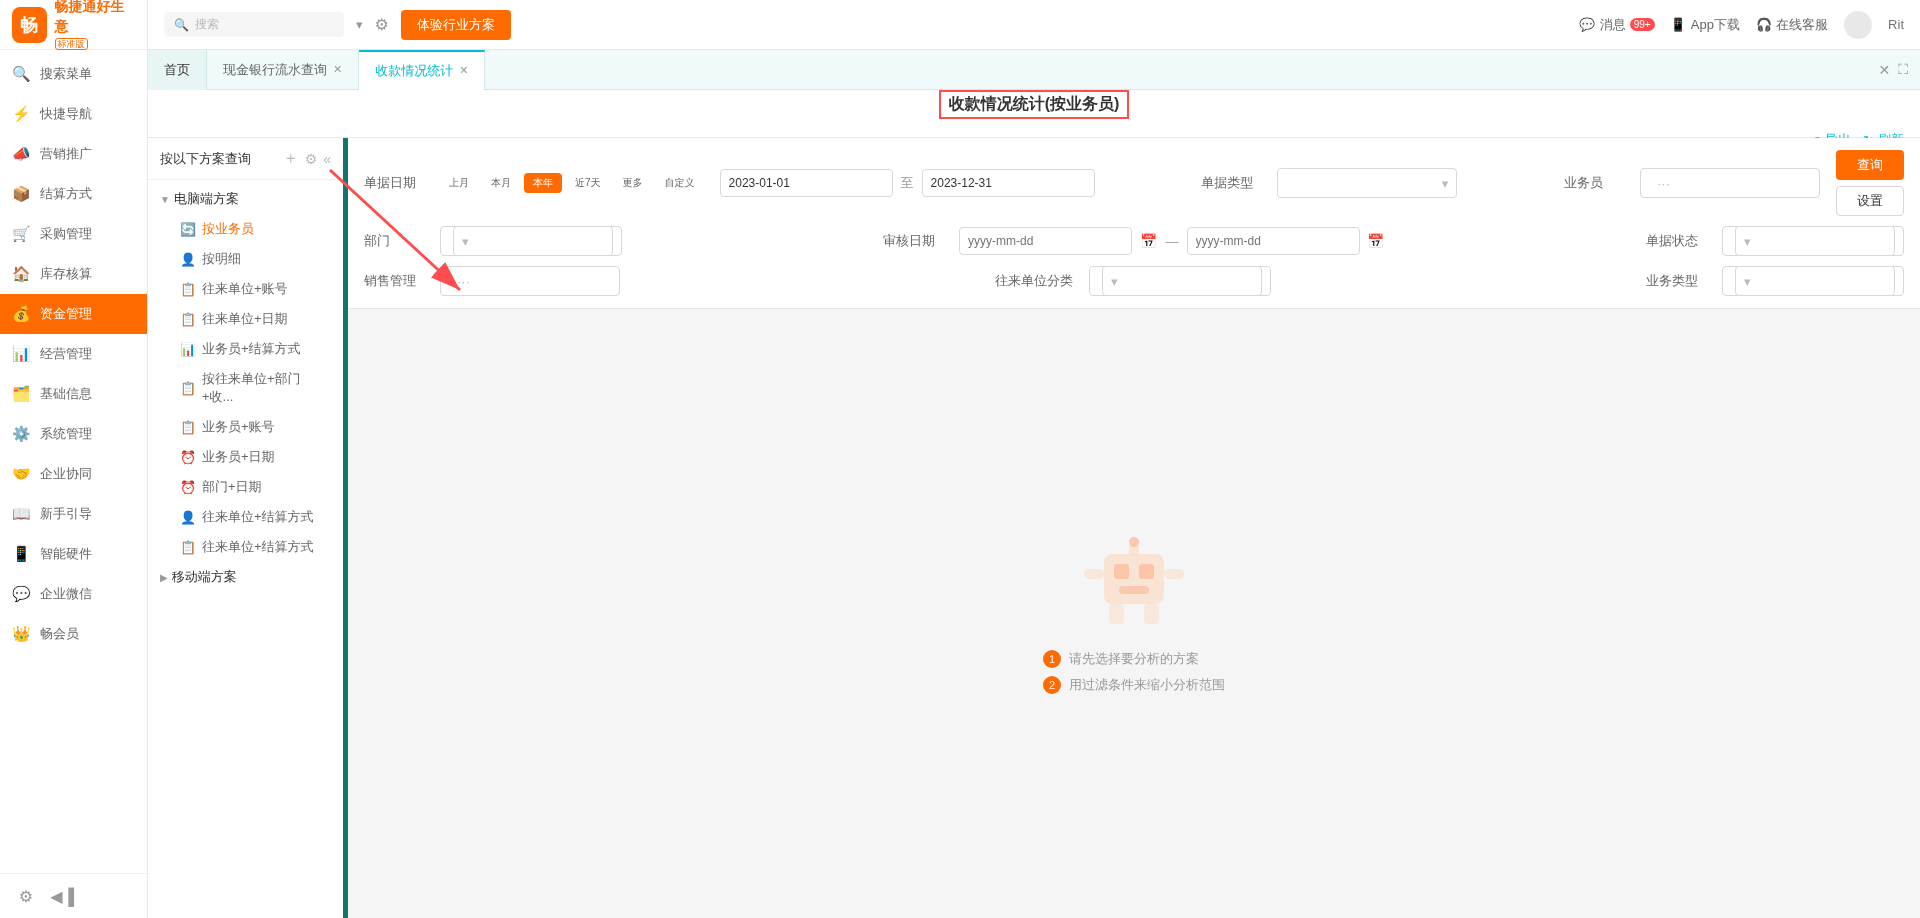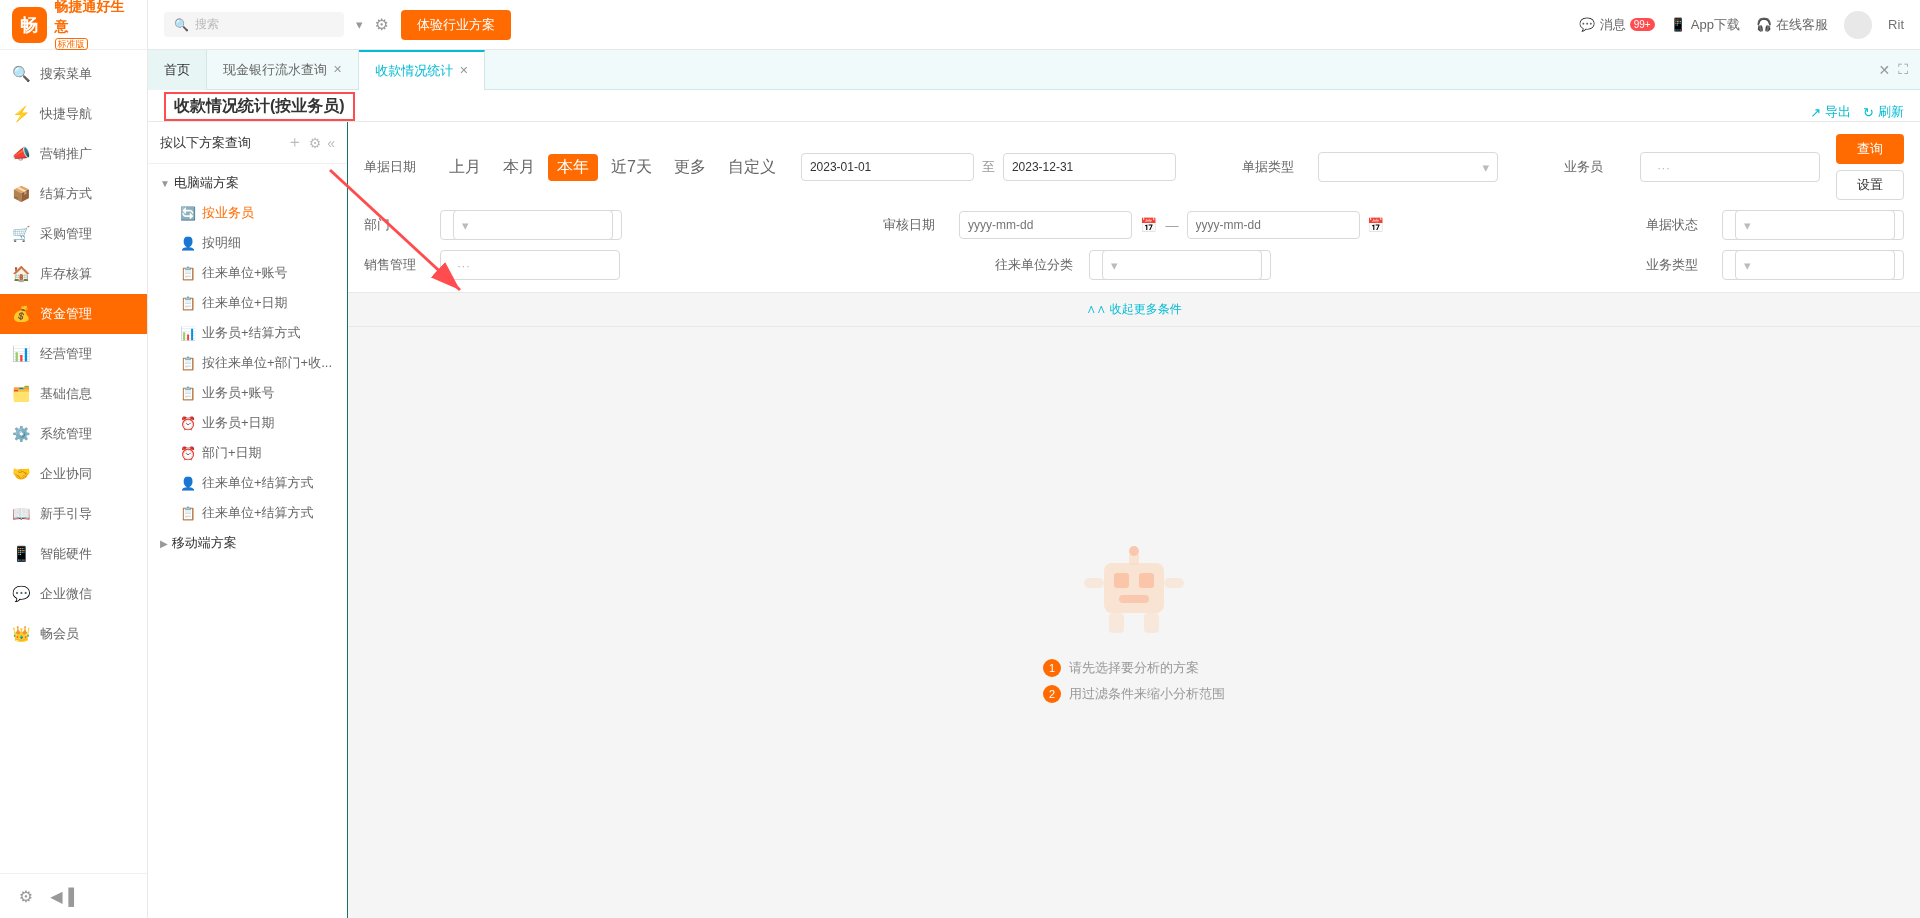--- a/index.html
+++ b/index.html
@@ -34,50 +34,50 @@
 
     
     .tabs { height: 40px; background: #f0fafa; border-bottom: 1px solid #d0e8e8; display: flex; align-items: center; padding: 0 0; }
     .tab { height: 40px; display: flex; align-items: center; padding: 0 16px; cursor: pointer; font-size: 13px; color: #666; border-right: 1px solid #d0e8e8; gap: 6px; }
     .tab.home { color: #333; background: #e8f5f5; }
     .tab.active { background: #fff; color: #00bcd4; border-top: 2px solid #00bcd4; }
     .tab .close-btn { font-size: 11px; color: #999; cursor: pointer; }
     .tab-window-btn { color: #999; cursor: pointer; font-size: 14px; }
 
     
-    .page-header { height: 32px; background: #fff; border-bottom: 1px solid #e8e8e8; display: flex; align-items: flex-end; padding: 0 16px; gap: 12px; }
+    .page-header { height: 48px; background: #fff; border-bottom: 1px solid #e8e8e8; display: flex; align-items: center; padding: 0 16px; gap: 12px; flex-direction: column; }
     .page-title { font-size: 16px; font-weight: bold; color: #333; border: 2px solid #ff4d4f; padding: 2px 8px; }
     .page-header-actions { margin-left: auto; display: flex; align-items: center; gap: 12px; }
     .action-btn { display: flex; align-items: center; gap: 4px; color: #00bcd4; cursor: pointer; font-size: 13px; }
 
     
     .content { flex: 1; display: flex; overflow: hidden; }
 
     
-    .left-panel { width: 200px; background: #fff; border-right: 1px solid #0f766e; flex-shrink: 0; overflow-y: auto; }
+    .left-panel { width: 200px; background: #fff; border-right: 5px solid #0f766e; flex-shrink: 0; overflow-y: auto; }
     .left-panel-header { padding: 10px 12px; display: flex; align-items: center; justify-content: space-between; border-bottom: 1px solid #f0f0f0; }
     .left-panel-actions { display: flex; gap: 6px; align-items: center; color: #999; cursor: pointer; }
     .tree-section { padding: 4px 0; }
     .tree-group-header { padding: 6px 12px; display: flex; align-items: center; gap: 4px; color: #333; font-size: 13px; cursor: pointer; }
     .tree-group-header .arrow { color: #999; font-size: 10px; }
     .tree-item { padding: 6px 12px 6px 32px; display: flex; align-items: center; gap: 6px; font-size: 13px; color: #666; cursor: pointer; }
     .tree-item.active { color: #ff6b00; }
     .tree-item .t-icon { width: 16px; height: 16px; display: flex; align-items: center; justify-content: center; font-size: 13px; }
 
     
     .right-panel { flex: 1; display: flex; flex-direction: column; background: #f5f5f5; overflow: hidden; }
 
     
     .filter-area { background: #fff; padding: 12px 16px; border-bottom: 1px solid #e8e8e8; }
     .filter-row { display: flex; align-items: center; gap: 16px; margin-bottom: 10px; flex-wrap: wrap; }
     .filter-row:last-child { margin-bottom: 0; }
     .filter-label { font-size: 13px; color: #666; white-space: nowrap; min-width: 60px; }
     .date-range { display: flex; align-items: center; gap: 8px; }
     .date-tabs { display: flex; gap: 4px; }
-    .date-tab { padding: 2px 8px; border-radius: 4px; font-size: 16px; color: #666; cursor: pointer; border: 1px solid transparent; }
+    .date-tab { padding: 2px 8px; border-radius: 4px; font-size: 10px; color: #666; cursor: pointer; border: 1px solid transparent; }
     .date-tab.active { background: #ff6b00; color: white; }
     .date-input { border: 1px solid #d9d9d9; border-radius: 4px; padding: 4px 8px; font-size: 12px; color: #333; height: 28px; min-width: 100px; }
     .filter-select { display: flex; align-items: center; border: 1px solid #d9d9d9; border-radius: 4px; padding: 4px 8px; background: #fff; height: 30px; gap: 4px; min-width: 160px; cursor: pointer; font-size: 13px; color: #bbb; }
     .filter-select .caret { margin-left: auto; color: #bbb; }
     .date-dash { color: #999; }
     .cal-icon { color: #bbb; font-size: 14px; }
     .ellipsis-btn { color: #bbb; cursor: pointer; padding: 0 4px; }
 
     
     .query-btn-area { display: flex; flex-direction: column; gap: 6px; margin-left: auto; }
@@ -384,24 +384,20 @@
           </div>
           <div style="flex:1;"></div>
           <span class="filter-label">业务类型</span>
           <div class="filter-select" style="min-width:180px;">
             <span style="color:#bbb;"></span>
             <span class="filter-select caret">▾</span>
           </div>
         </div>
       </div>
 
-      <div class="collapse-bar">
-        <span>∧∧ </span>
-        <span>收起更多条件</span>
-      </div>
 
       <div class="empty-area">
         <svg width="120" height="100" viewBox="0 0 120 100" class="robot-svg">
 
           <rect x="30" y="20" width="60" height="50" rx="8" fill="#ffcba4" opacity="0.7"></rect>
           <rect x="40" y="30" width="15" height="15" rx="3" fill="#ff9966" opacity="0.8"></rect>
           <rect x="65" y="30" width="15" height="15" rx="3" fill="#ff9966" opacity="0.8"></rect>
           <rect x="45" y="52" width="30" height="8" rx="4" fill="#ff9966" opacity="0.7"></rect>
           <rect x="55" y="10" width="10" height="12" rx="3" fill="#ffcba4" opacity="0.7"></rect>
           <circle cx="60" cy="8" r="5" fill="#ff9966" opacity="0.8"></circle>

